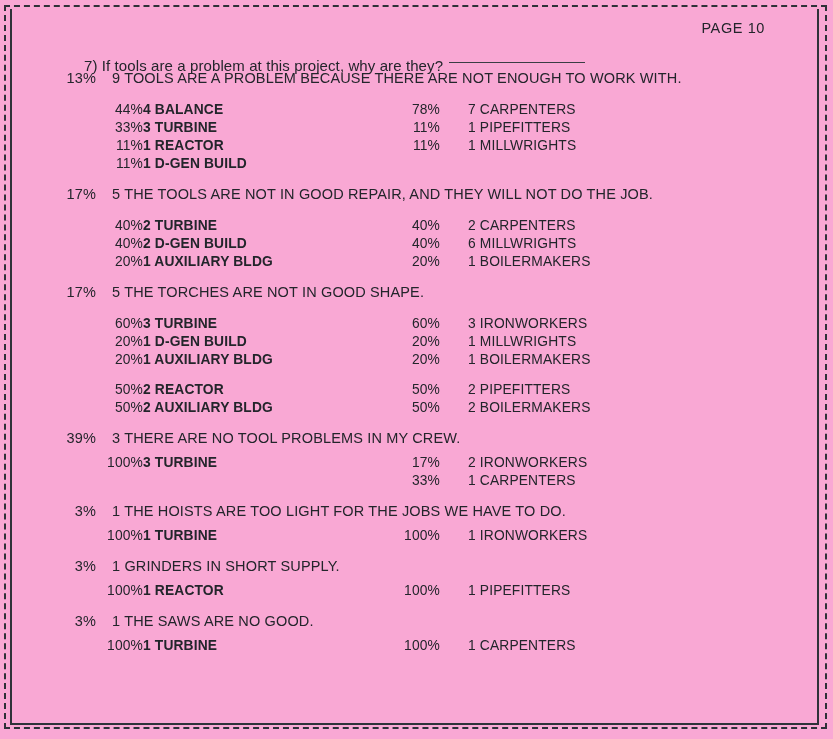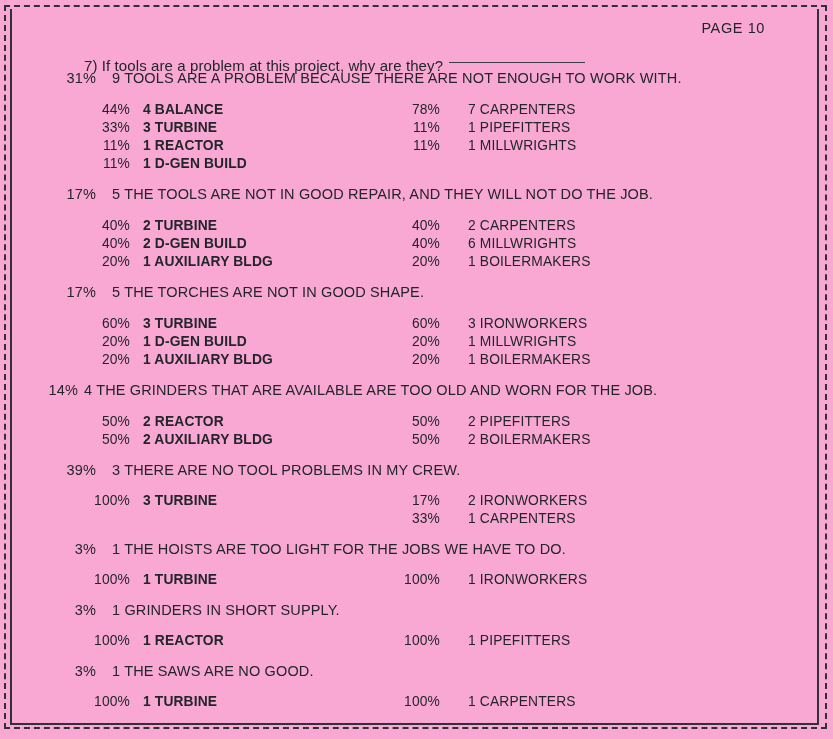--- a/index.html
+++ b/index.html
@@ -120,60 +120,61 @@
     height: 18px;
     font-size: 13.8px;
     letter-spacing: 0.15px;
     white-space: nowrap;
   }
   .row .lpct {
     position: absolute;
     left: 0;
     width: 130px;
     text-align: right;
+    padding-left: 13px;
   }
   .row .llabel {
     position: absolute;
     left: 143px;
     font-weight: bold;
   }
   .row .rpct {
     position: absolute;
     left: 310px;
     width: 130px;
     text-align: right;
   }
   .row .rlabel {
     position: absolute;
     left: 468px;
   }
 
   
   .rows.gap-wide  { margin-top: 9px; }
-  .rows.gap-tight { margin-top: 8px; }
+  .rows.gap-tight { margin-top: 2px; }
 </style>
 </head>
 <body>
 
 <div id="scan">
 
   <div class="scan-dashes"></div>
   <div class="page-edge"></div>
 
   <div class="page-label">PAGE 10</div>
 
   <div class="question-line">
     <span class="q-text">7) If tools are a problem at this project, why are they?</span>
     <span class="question-blank"></span>
   </div>
 
   <div class="results" id="results">
       <div class="group">
         <div class="headline">
-          <span class="pct">31%</span>
+          <span class="pct">13%</span>
           <span class="stmt">9 TOOLS ARE A PROBLEM BECAUSE THERE ARE NOT ENOUGH TO WORK WITH.</span>
         </div>
         <div class="rows gap-wide">
           <div class="row">
             <span class="lpct">44%</span>
             <span class="llabel">4 BALANCE</span>
             <span class="rpct">78%</span>
             <span class="rlabel">7 CARPENTERS</span>
           </div>
           <div class="row">
@@ -242,24 +243,20 @@
           </div>
           <div class="row">
             <span class="lpct">20%</span>
             <span class="llabel">1 AUXILIARY BLDG</span>
             <span class="rpct">20%</span>
             <span class="rlabel">1 BOILERMAKERS</span>
           </div>
         </div>
       </div>
       <div class="group">
-        <div class="headline tight">
-          <span class="pct">14%</span>
-          <span class="stmt">4 THE GRINDERS THAT ARE AVAILABLE ARE TOO OLD AND WORN FOR THE JOB.</span>
-        </div>
         <div class="rows gap-wide">
           <div class="row">
             <span class="lpct">50%</span>
             <span class="llabel">2 REACTOR</span>
             <span class="rpct">50%</span>
             <span class="rlabel">2 PIPEFITTERS</span>
           </div>
           <div class="row">
             <span class="lpct">50%</span>
             <span class="llabel">2 AUXILIARY BLDG</span>

